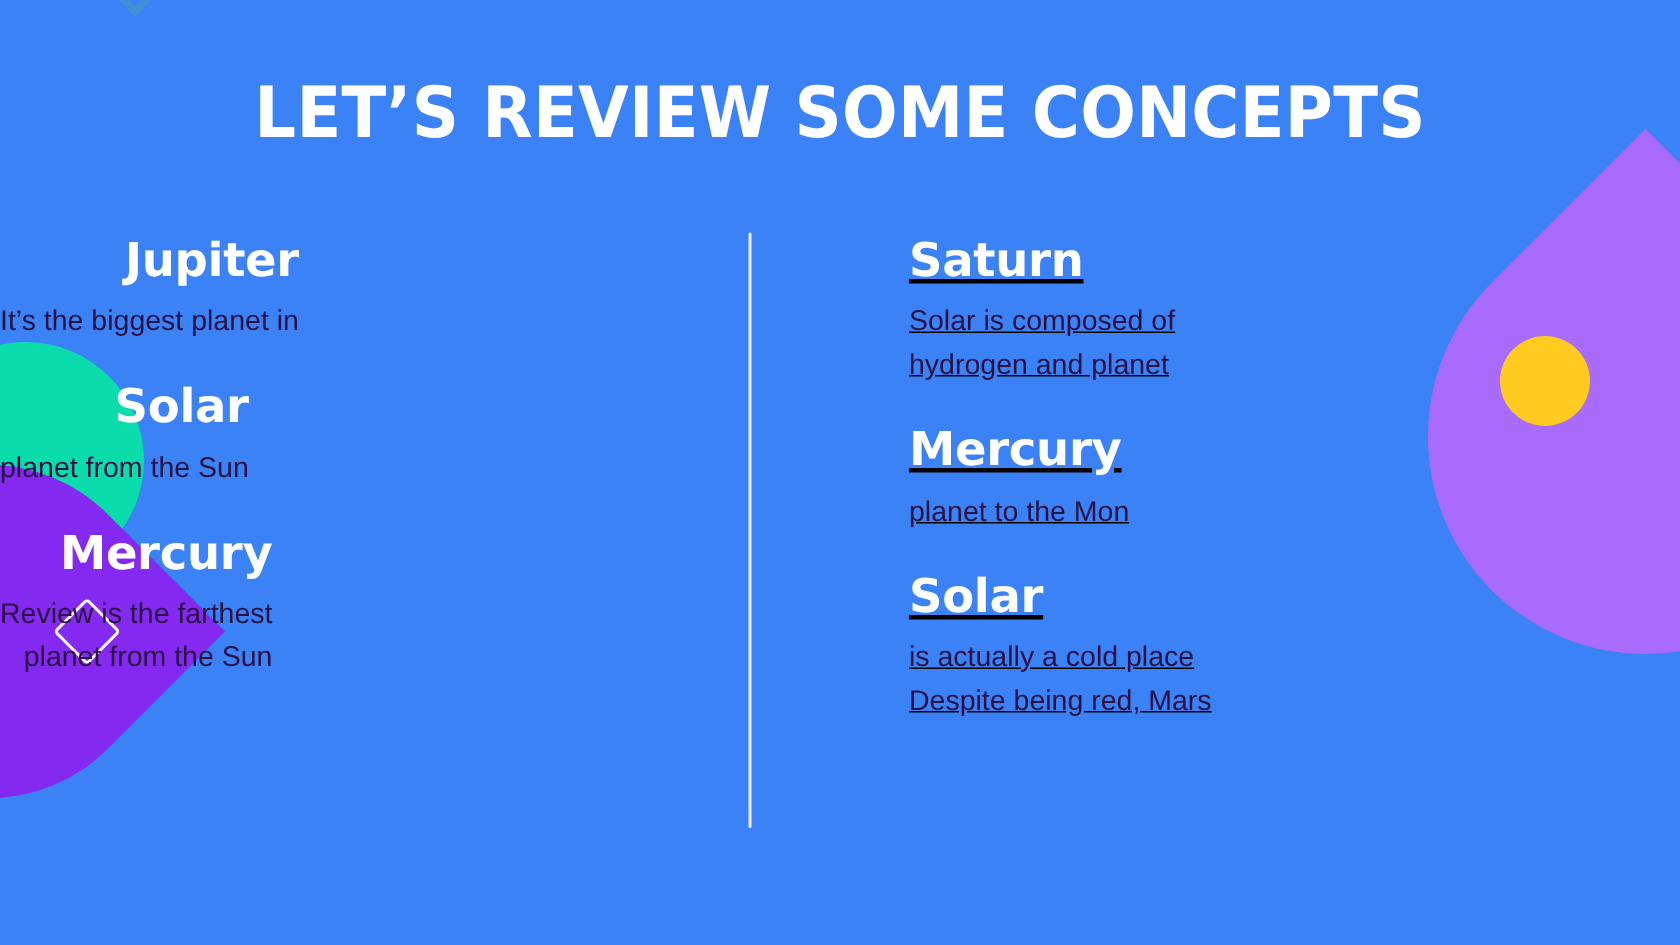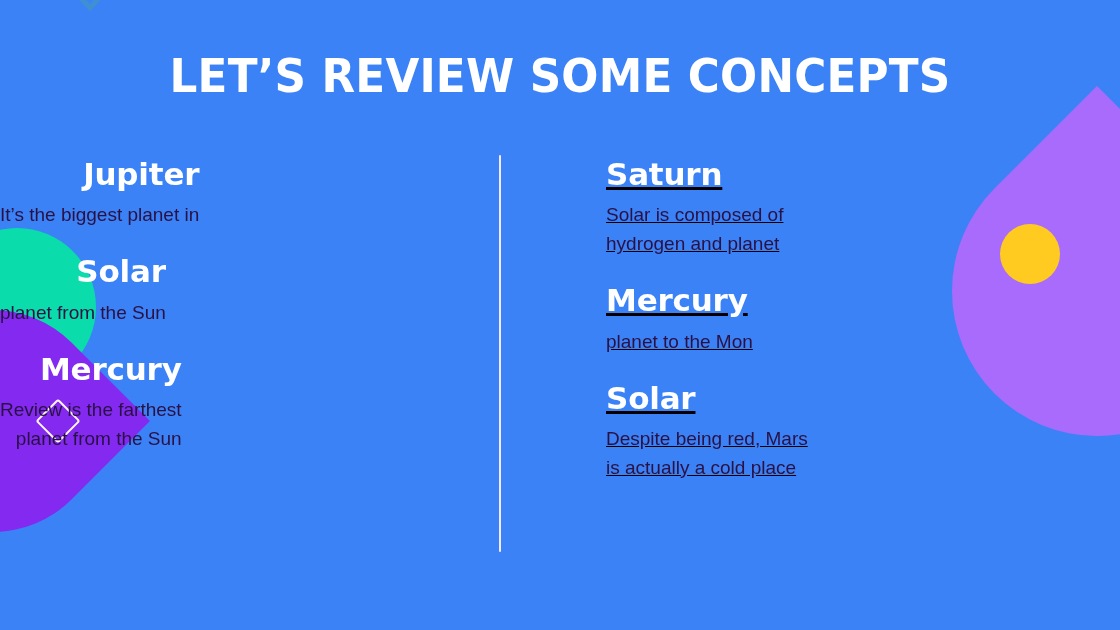--- a/index.html
+++ b/index.html
@@ -262,22 +262,22 @@
         <div class="concept">
           <div class="concept-title">Mercury</div>
           <div class="concept-body">
             <span>planet to the Mon</span>
           </div>
         </div>
 
         <div class="concept">
           <div class="concept-title">Solar</div>
           <div class="concept-body">
+            <span>is actually a cold place</span>
             <span>Despite being red, Mars</span>
-            <span>is actually a cold place</span>
           </div>
         </div>
 
       </div>
 
     </div>
   </div>
 </div>
 
 </body></html>

